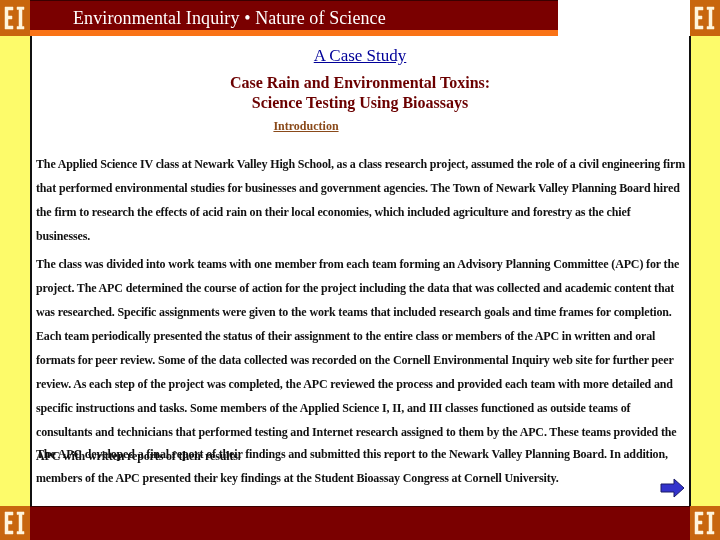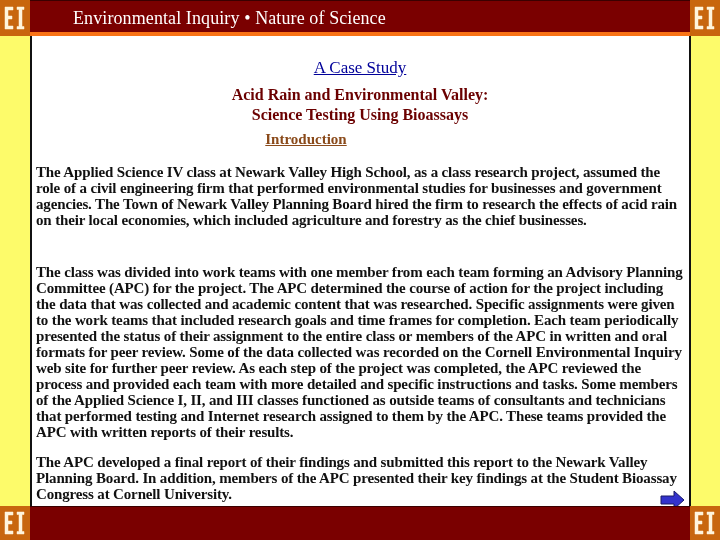--- a/index.html
+++ b/index.html
@@ -23,25 +23,25 @@
       width: 30px;
       height: 470px;
       background: #fdfb6a;
     }
     .side-left { left: 0; border-right: 2px solid #111; }
     .side-right { right: 0; width: 29px; border-left: 2px solid #111; }
     .top-bar {
       position: absolute;
       top: 0;
       left: 30px;
-      width: 660px;
+      width: 528px;
       height: 36px;
       background: #7a0000;
       border-top: 1px solid #3a0000;
-      border-bottom: 4px solid #f97316;
+      border-bottom: 6px solid #f97316;
       box-sizing: border-box;
     }
     .top-title {
       position: absolute;
       left: 43px;
       top: 7px;
       color: #ffffff;
       font-size: 18px;
       letter-spacing: 0.1px;
       white-space: nowrap;
@@ -69,21 +69,20 @@
     .corner.bl { left: 0; top: 506px; height: 34px; }
     .corner.br { right: 0; top: 506px; height: 34px; }
     .corner svg { display: block; }
 
     .content {
       position: absolute;
       left: 32px;
       top: 36px;
       width: 656px;
       height: 470px;
-      margin-top: 12px;
     }
     .case-study {
       position: absolute;
       left: 0;
       width: 656px;
       top: 10px;
       text-align: center;
       color: #000099;
       font-size: 17px;
       text-decoration: underline;
@@ -100,31 +99,31 @@
       line-height: 20px;
     }
     .intro {
       position: absolute;
       left: 0;
       width: 548px;
       top: 83px;
       text-align: center;
       color: #8a4a1a;
       font-weight: bold;
-      font-size: 15px;
+      font-size: 12px;
       text-decoration: underline;
     }
     .para {
       position: absolute;
       left: 4px;
       width: 650px;
       color: #111;
       font-weight: bold;
-      font-size: 15px;
-      line-height: 16px;
+      font-size: 12px;
+      line-height: 24px;
       letter-spacing: -0.15px;
     }
     .p1 { top: 116px; }
     .p2 { top: 216px; }
     .p3 { top: 406px; }
 
     .next-arrow {
       position: absolute;
       left: 628px;
       top: 442px;
@@ -174,21 +173,21 @@
       </g>
     </svg>
   </div>
 
   <div class="side-left"></div>
   <div class="side-right"></div>
 
   <div class="content">
     <div class="case-study">A Case Study</div>
     <div class="heading">
-      <div>Acid Rain and Environmental Valley:</div>
+      <div>Case Rain and Environmental Toxins:</div>
       <div>Science Testing Using Bioassays</div>
     </div>
     <div class="intro">Introduction</div>
 
     <p class="para p1" style="margin:0">The Applied Science IV class at Newark Valley High School, as a class research project, assumed the role of a civil engineering firm that performed environmental studies for businesses and government agencies.  The Town of Newark Valley Planning Board hired the firm to research the effects of acid rain on their local economies, which included agriculture and forestry as the chief businesses.</p>
     <p class="para p2" style="margin:0">The class was divided into work teams with one member from each team forming an Advisory Planning Committee (APC) for the project.  The APC determined the course of action for the project including the data that was collected and academic content that was researched.  Specific assignments were given to the work teams that included research goals and time frames for completion.  Each team periodically presented the status of their assignment to the entire class or members of the APC in written and oral formats for peer review. Some of the data collected was recorded on the Cornell Environmental Inquiry web site for further peer review.  As each step of the project was completed, the APC reviewed the process and provided each team with more detailed and specific instructions and tasks.  Some members of the Applied Science I, II, and III classes functioned as outside teams of consultants and technicians that  performed testing and Internet research assigned to them by the APC. These teams provided the APC with written reports of their results.</p>
     <p class="para p3" style="margin:0">The APC developed a final report of their findings and submitted this report to the Newark Valley Planning Board.  In addition, members of the APC presented their key findings at the Student Bioassay Congress at Cornell University.</p>
 
     <div class="next-arrow">
       <svg width="25" height="20" viewBox="0 0 25 20">

